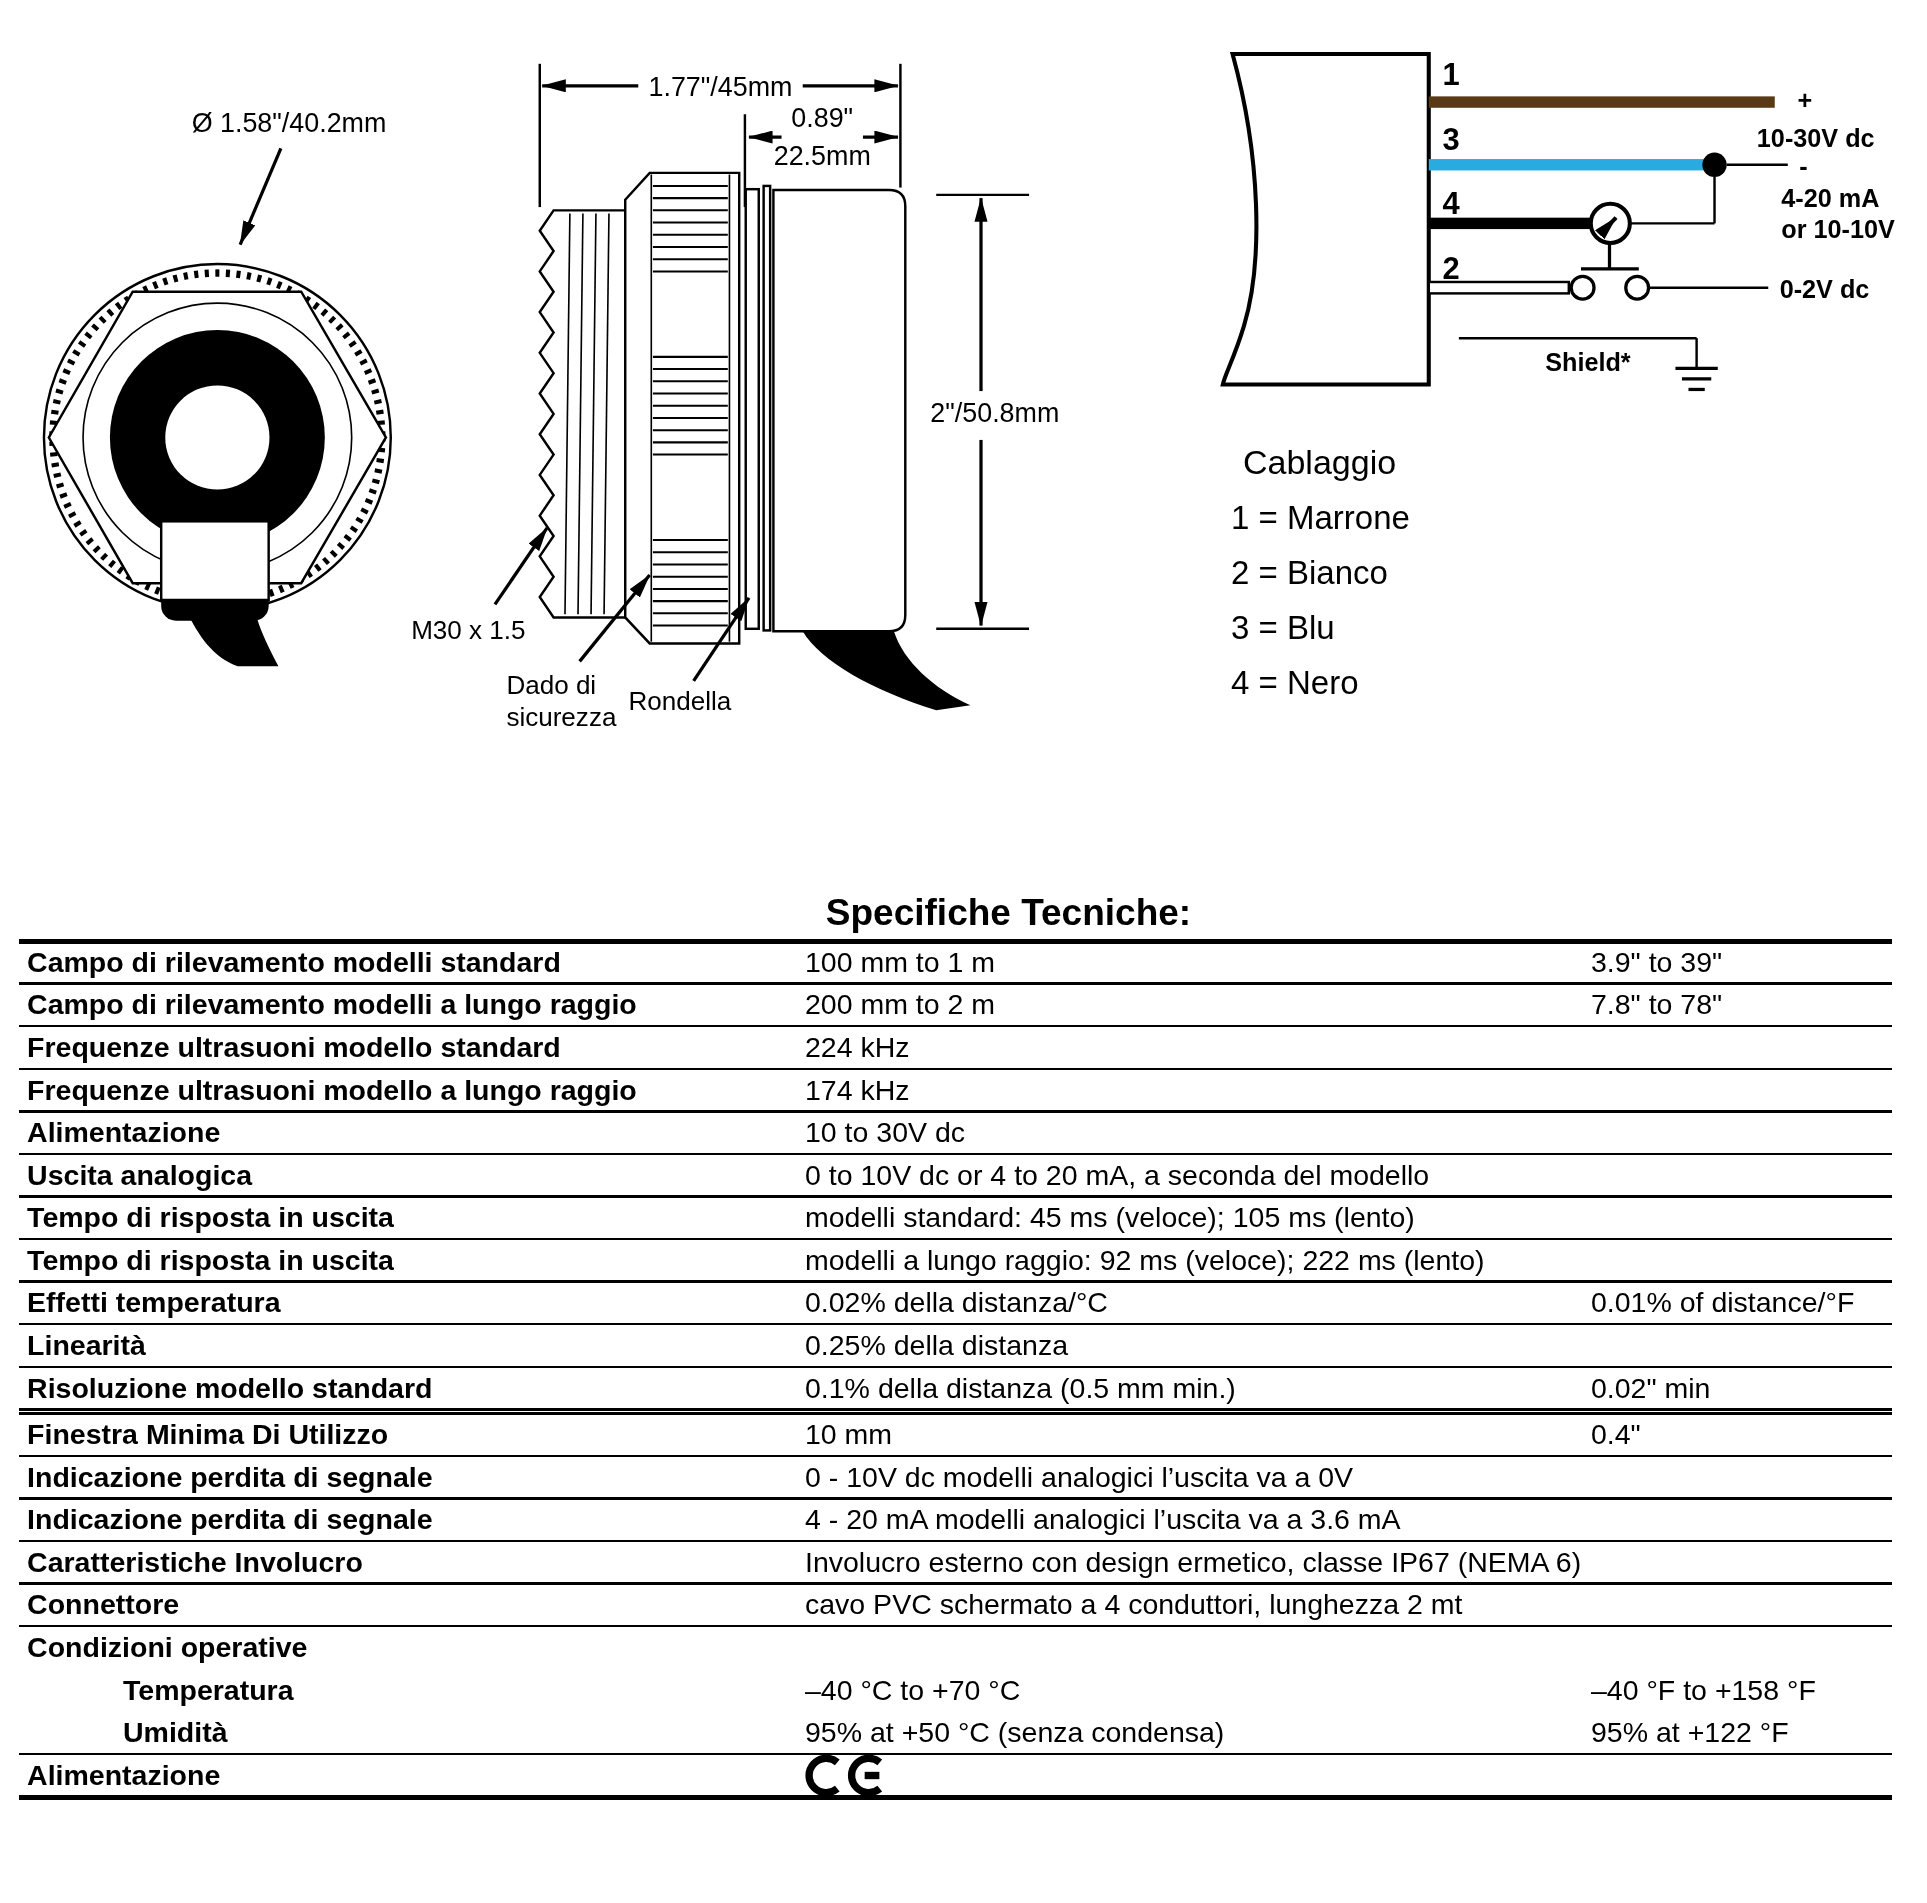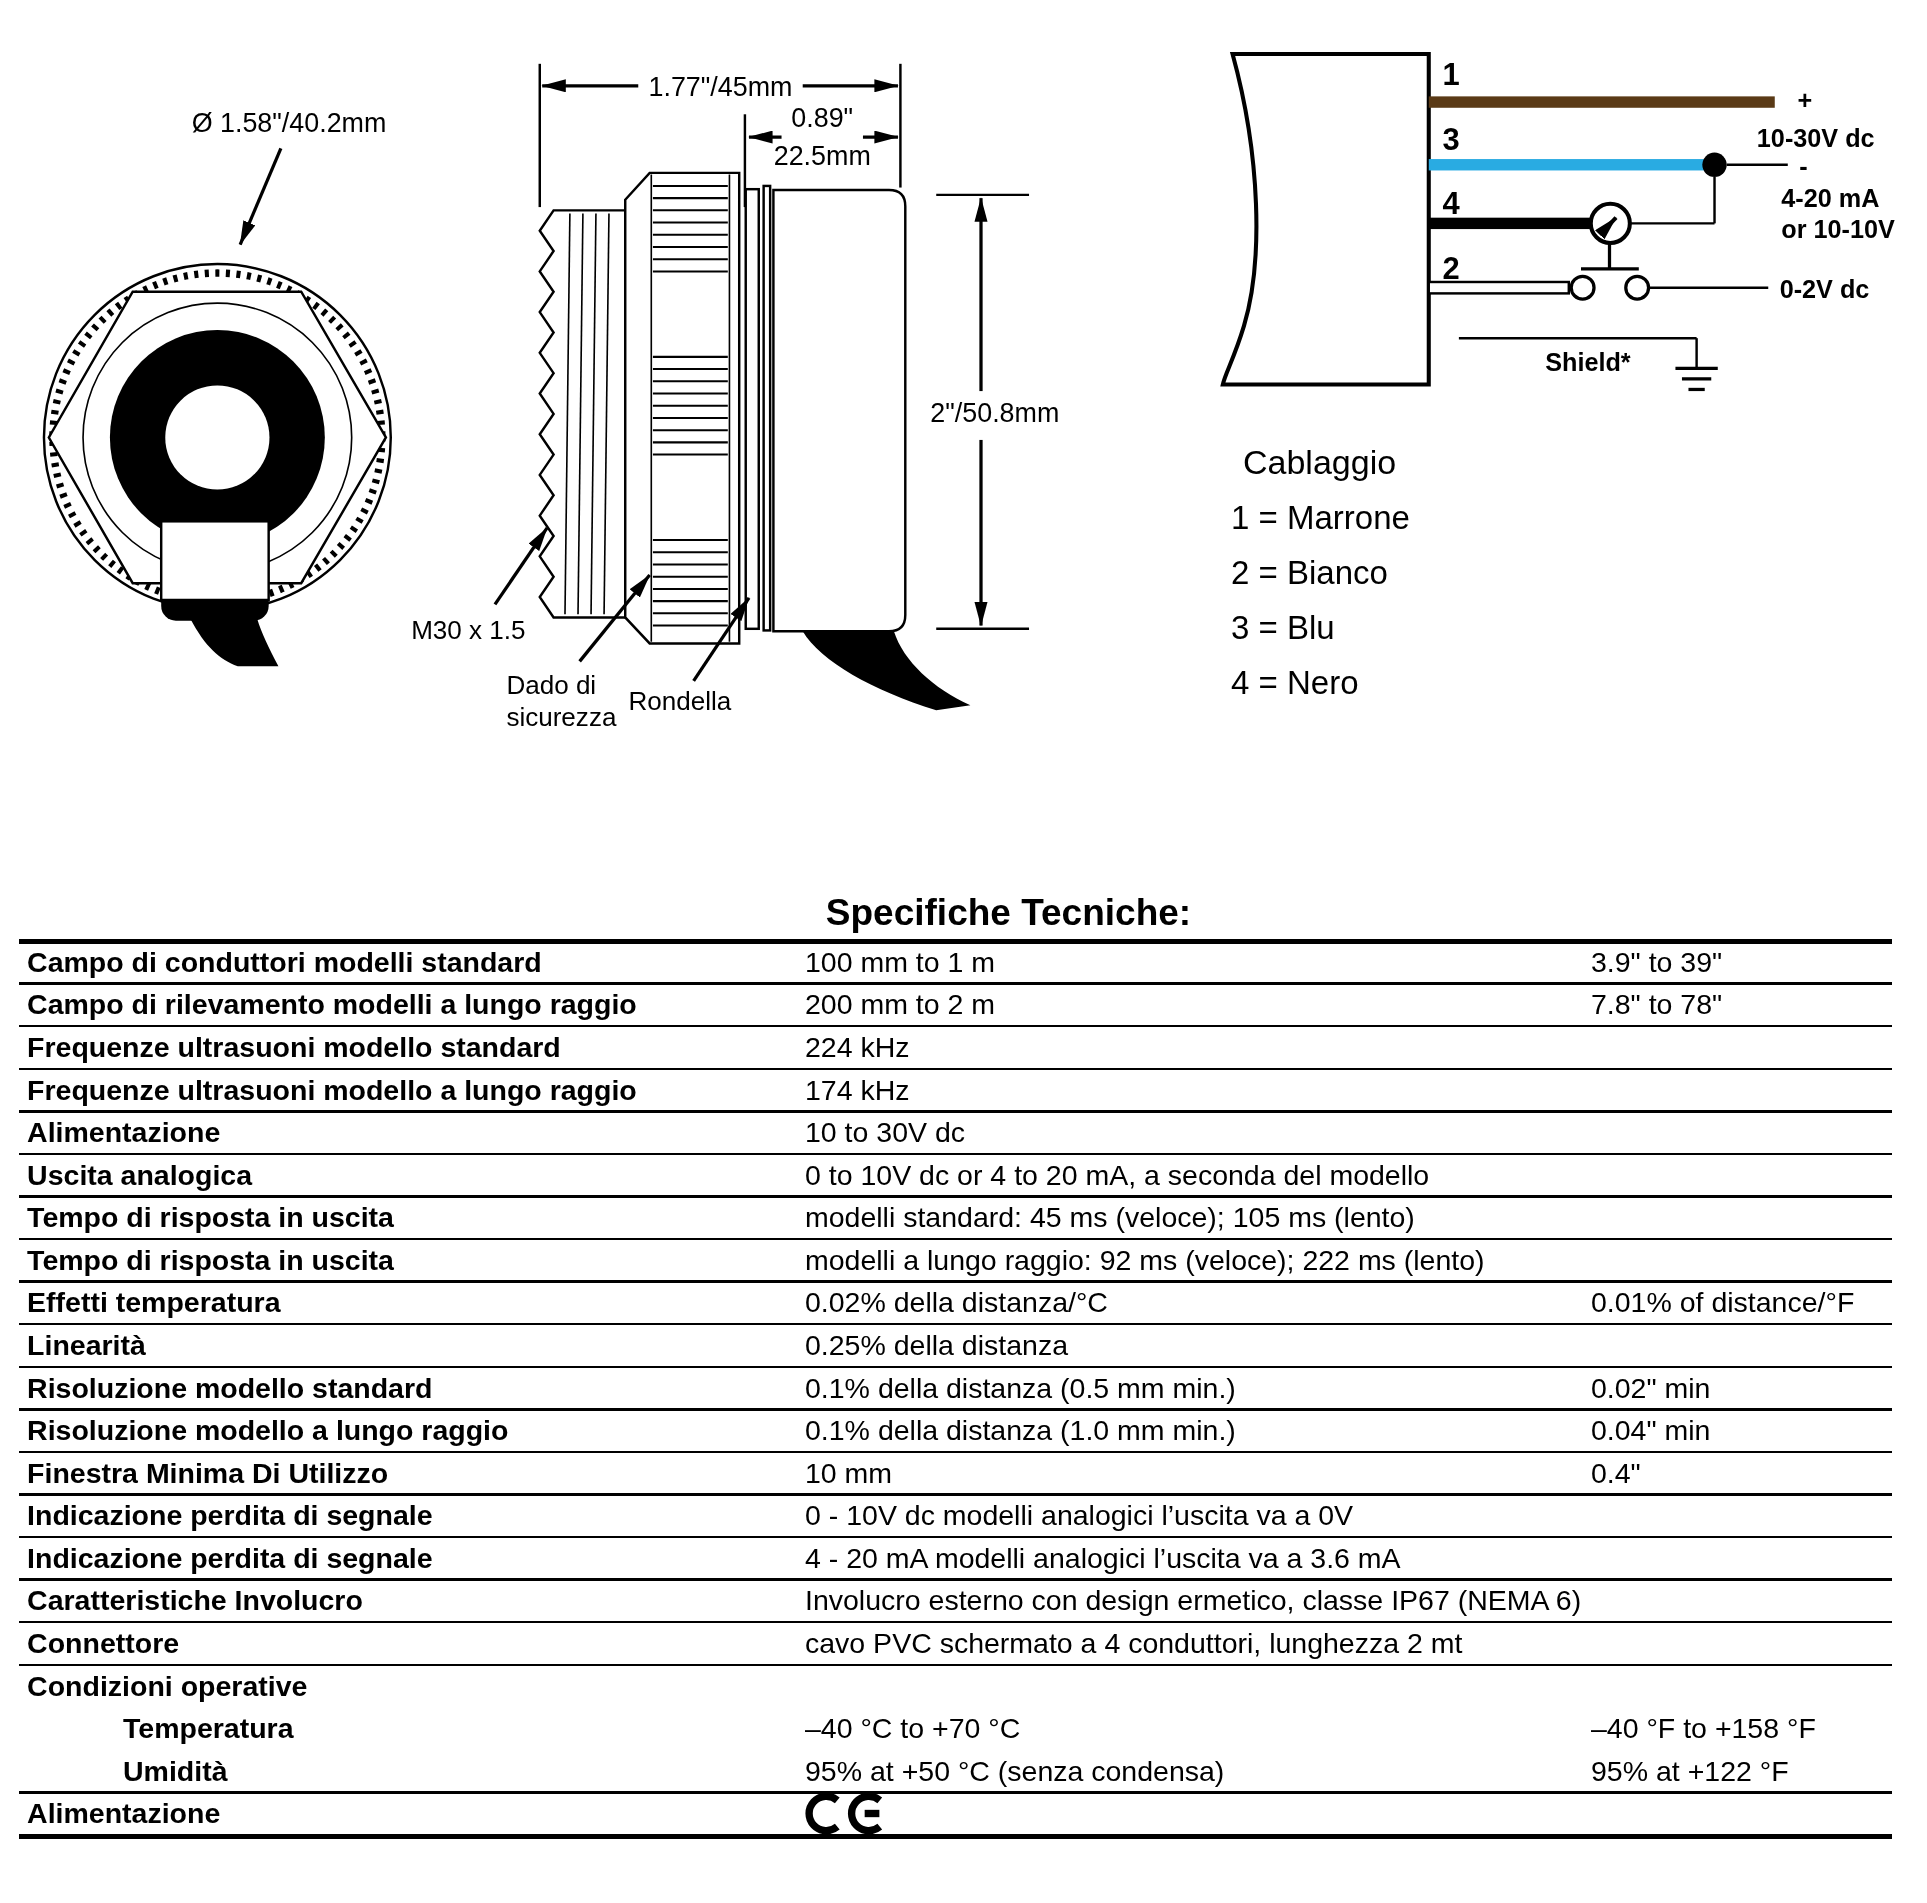--- a/index.html
+++ b/index.html
@@ -183,21 +183,21 @@
     <div class="i">3 = Blu</div>
     <div class="i">4 = Nero</div>
   </div>
 
   
   <div class="spec">
     <div class="spec-title">Specifiche Tecniche:</div>
     <div class="rule-title"></div>
 
     <div class="row">
-      <div class="lblc">Campo di conduttori modelli standard</div>
+      <div class="lblc">Campo di rilevamento modelli standard</div>
       <div class="metc">100 mm to 1 m</div>
       <div class="impc">3.9" to 39"</div>
     </div>
     <div class="sep"></div>
 
     <div class="row">
       <div class="lblc">Campo di rilevamento modelli a lungo raggio</div>
       <div class="metc">200 mm to 2 m</div>
       <div class="impc">7.8" to 78"</div>
     </div>
@@ -259,25 +259,20 @@
     </div>
     <div class="sep"></div>
 
     <div class="row">
       <div class="lblc">Risoluzione modello standard</div>
       <div class="metc">0.1% della distanza (0.5 mm min.)</div>
       <div class="impc">0.02" min</div>
     </div>
     <div class="sep"></div>
 
-    <div class="row">
-      <div class="lblc">Risoluzione modello a lungo raggio</div>
-      <div class="metc">0.1% della distanza (1.0 mm min.)</div>
-      <div class="impc">0.04" min</div>
-    </div>
     <div class="sep"></div>
 
     <div class="row">
       <div class="lblc">Finestra Minima Di Utilizzo</div>
       <div class="metc">10 mm</div>
       <div class="impc">0.4"</div>
     </div>
     <div class="sep"></div>
 
     <div class="row">

